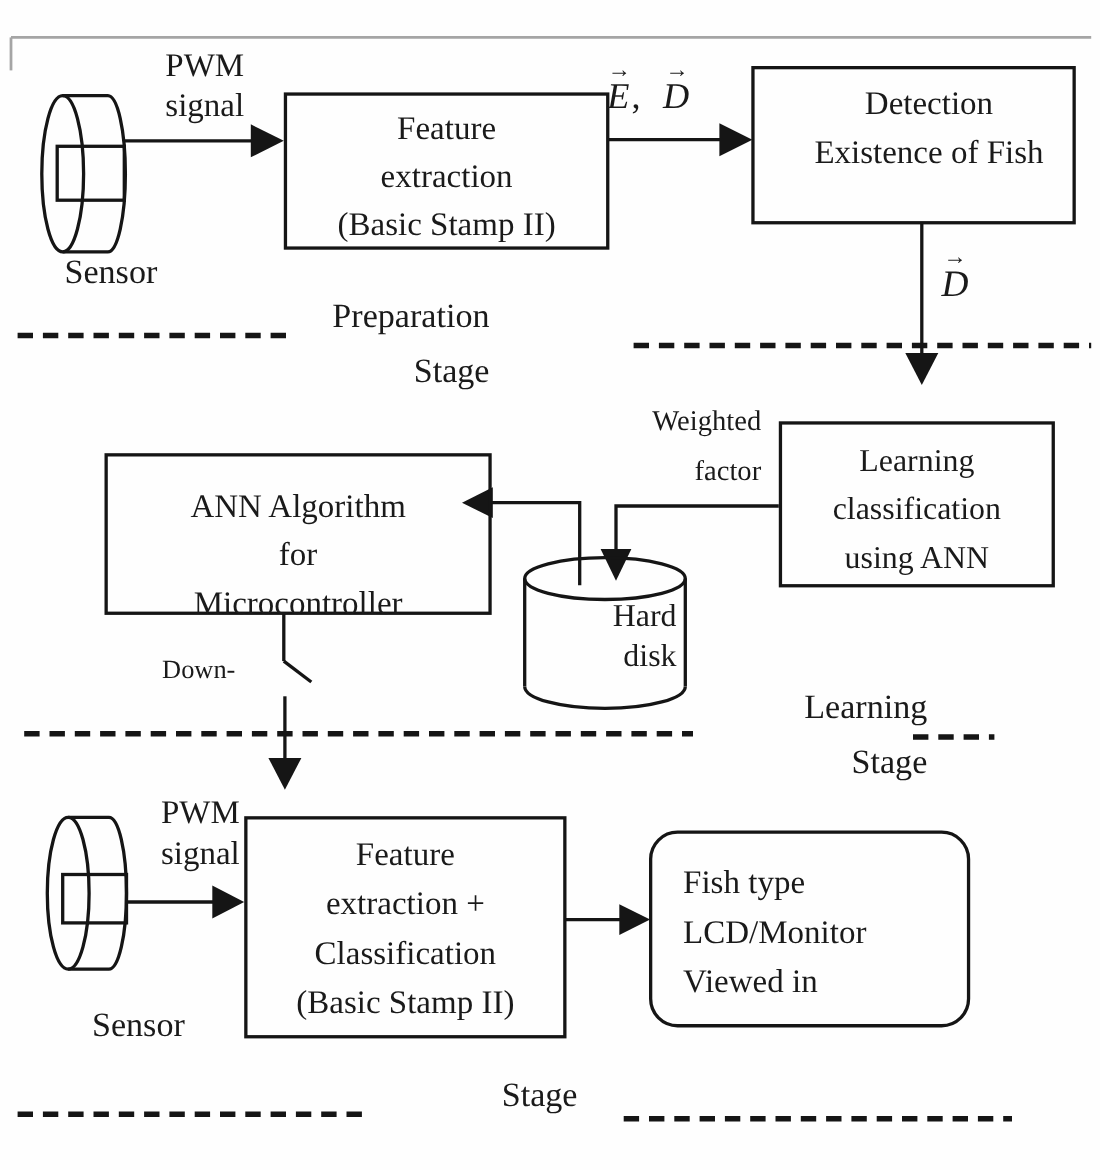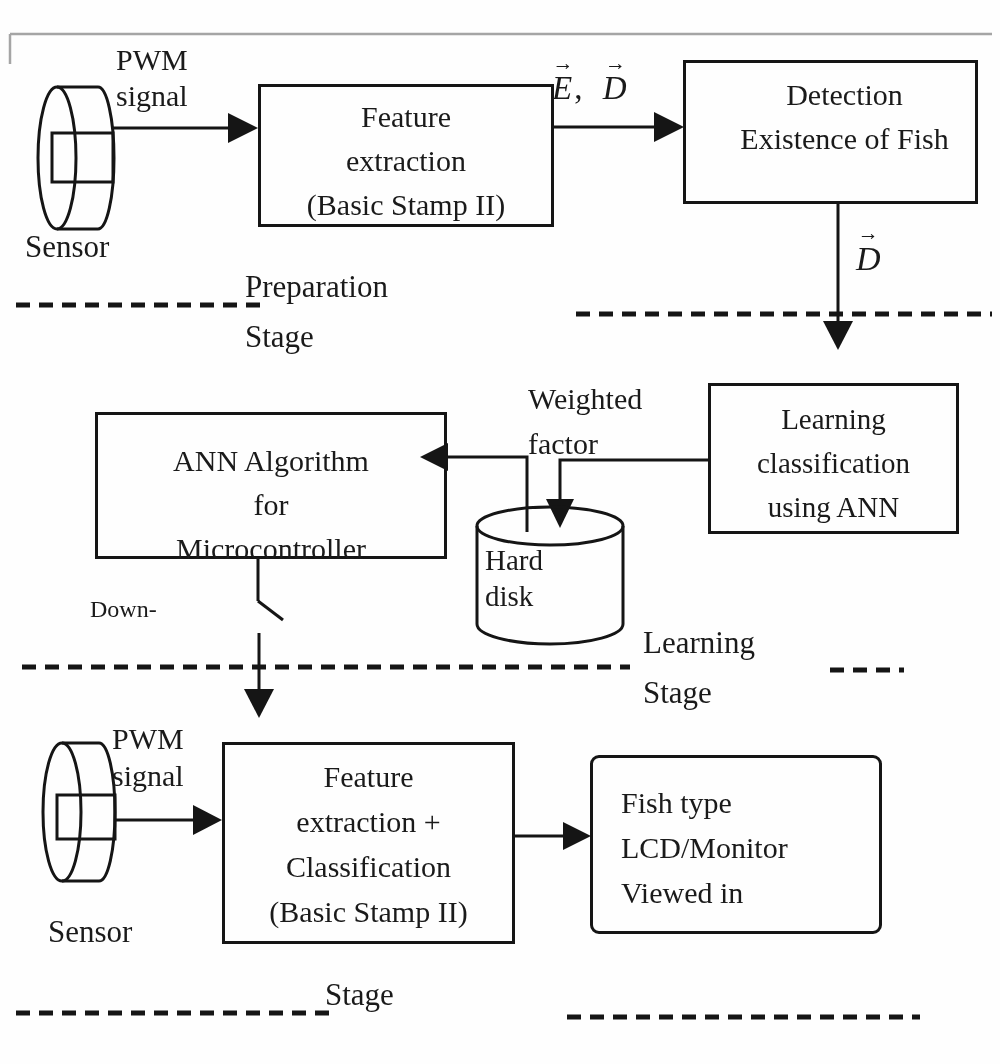--- a/index.html
+++ b/index.html
@@ -6,29 +6,29 @@
   .canvas{position:relative;width:1000px;height:1064px;background:#fefefe;overflow:hidden;
           font-family:"Liberation Serif","DejaVu Serif",serif;color:#1a1a1a;}
   .canvas svg{position:absolute;left:0;top:0;}
   .box{position:absolute;box-sizing:border-box;border:3px solid #151515;background:transparent;
        text-align:center;font-size:30px;line-height:44px;}
   .b-feature1{left:258px;top:84px;width:296px;height:143px;padding-top:8px;}
   .b-detect{left:683px;top:60px;width:295px;height:144px;padding-top:10px;padding-left:28px;}
   .b-learn{left:708px;top:383px;width:251px;height:151px;padding-top:11px;font-size:29px;}
   .b-ann{left:95px;top:412px;width:352px;height:147px;padding-top:24px;}
   .b-feature2{left:222px;top:742px;width:293px;height:202px;padding-top:9px;line-height:45px;}
-  .b-fish{left:590px;top:755px;width:292px;height:179px;border-radius:9px;
+  .b-fish{left:590px;top:755px;width:292px;height:179px;border-radius:26px;
           text-align:left;padding:22px 0 0 28px;line-height:45px;}
-  .lbl{position:absolute;text-align:left;}
+  .lbl{position:absolute;text-align:right;}
   .l-pwm1{left:116px;top:42px;width:106px;font-size:30px;line-height:36px;}
   .l-sensor1{left:25px;top:229px;width:118px;font-size:31px;}
   .l-ed{left:552px;top:70px;font-size:33px;letter-spacing:2px;}
   .l-d{left:856px;top:240px;font-size:34px;}
   .l-prep{left:245px;top:262px;width:200px;font-size:31px;line-height:50px;}
-  .l-wf{left:528px;top:376px;width:164px;font-size:30px;line-height:45px;}
+  .l-wf{left:528px;top:360px;width:164px;font-size:26px;line-height:45px;}
   .l-hd{left:485px;top:542px;width:130px;font-size:29px;line-height:36px;}
   .l-down{left:90px;top:589px;width:124px;font-size:24px;line-height:41px;}
   .l-lstage{left:643px;top:618px;width:200px;font-size:31px;line-height:50px;}
   .l-pwm2{left:112px;top:720px;width:106px;font-size:30px;line-height:37px;}
   .l-sensor2{left:48px;top:914px;width:120px;font-size:31px;}
   .l-tstage{left:325px;top:970px;width:200px;font-size:31px;line-height:49px;}
   .vec{position:relative;display:inline-block;font-style:italic;}
   .vec-arrow{position:absolute;top:-17px;left:50%;transform:translateX(-50%);
              font-size:21px;font-style:normal;line-height:1;letter-spacing:0;}
   .comma{font-style:normal;}

